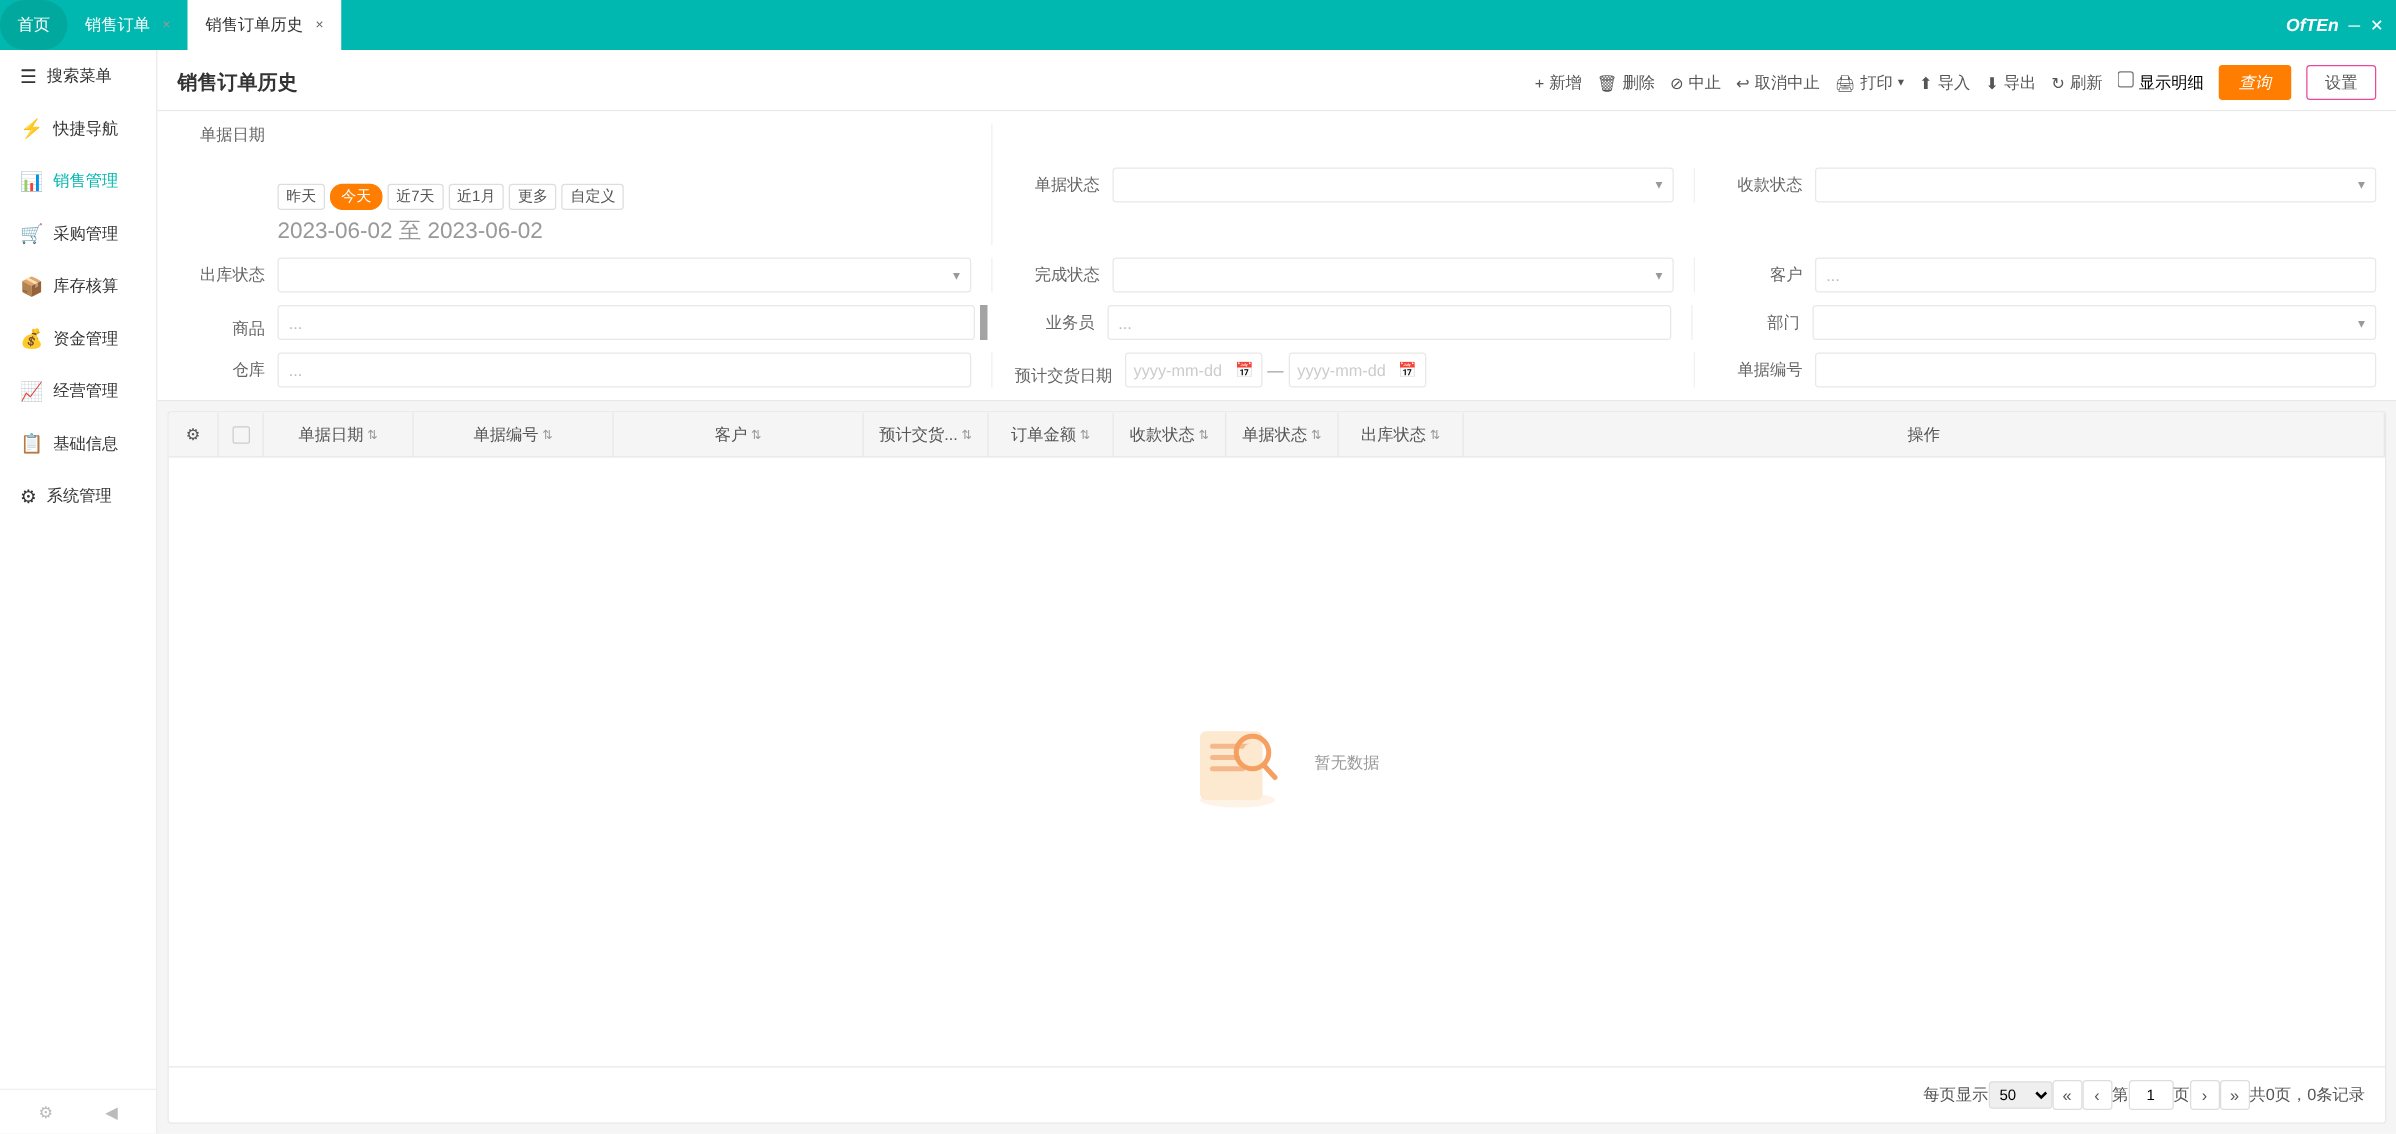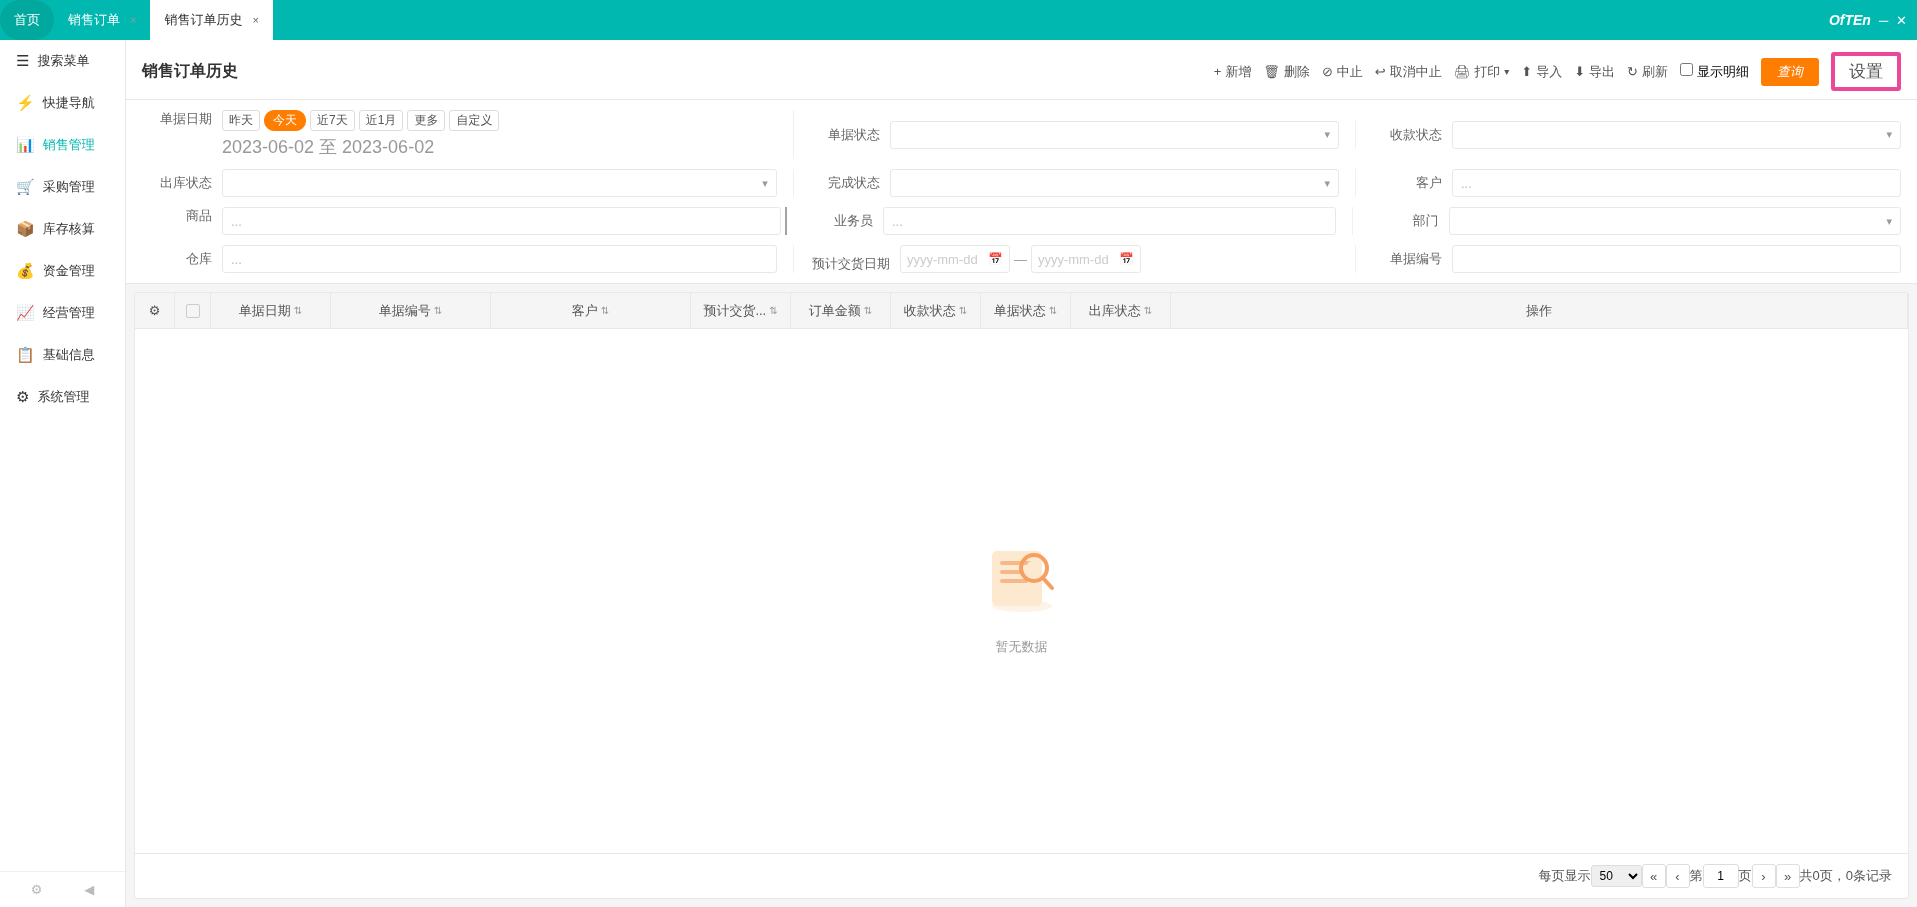--- a/index.html
+++ b/index.html
@@ -129,25 +129,25 @@
       border: none;
       border-radius: 3px;
       padding: 5px 16px;
       cursor: pointer;
       font-size: 13px;
       font-style: italic;
     }
     .btn-setting {
       background: #fff;
       color: #555;
-      border: 4px solid #ec4899;
+      border: 1px solid #ec4899;
       border-radius: 3px;
       padding: 4px 14px;
       cursor: pointer;
-      font-size: 17px;
+      font-size: 13px;
     }
 
     
     .filter-area {
       background: #fff;
       padding: 10px 16px;
       border-bottom: 1px solid #e8e8e8;
     }
     .filter-row {
       display: flex;
@@ -160,20 +160,21 @@
       width: 80px;
       color: #666;
       flex-shrink: 0;
       text-align: right;
       padding-right: 10px;
     }
     .date-quick-btns {
       display: flex;
       align-items: center;
       gap: 4px;
+      margin-top: 48px;
     }
     .date-btn {
       padding: 1px 6px;
       border: 1px solid #ddd;
       border-radius: 3px;
       color: #555;
       cursor: pointer;
       font-size: 12px;
       background: #fff;
     }
@@ -281,21 +282,20 @@
     .th-pay-status { width: 90px; }
     .th-order-status { width: 90px; }
     .th-out-status { width: 100px; }
     .th-op { flex: 1; }
     .sort-icon { color: #999; font-size: 10px; }
 
     
     .empty-state {
       flex: 1;
       display: flex;
-      flex-direction: column;
       align-items: center;
       justify-content: center;
       color: #999;
       font-size: 13px;
       gap: 12px;
     }
 
     
     .pagination {
       display: flex;
@@ -507,21 +507,21 @@
         </div>
         <div style="display:flex;align-items:center;flex:1;padding-left:16px;">
           <span class="filter-label">客户</span>
           <div class="input-box" style="flex:1;">
             <span style="color:#bbb;">...</span>
           </div>
         </div>
       </div>
 
       <div class="filter-row">
-        <div style="display:flex;align-items:flex-start;flex:1.2;padding-right:4px;border-right:2px solid #a3a3a3;">
+        <div style="display:flex;align-items:flex-end;flex:1.2;padding-right:4px;border-right:6px solid #a3a3a3;">
           <span class="filter-label">商品</span>
           <div class="input-box" style="flex:1;">
             <span style="color:#bbb;">...</span>
           </div>
         </div>
         <div style="display:flex;align-items:center;flex:1;padding:0 16px;border-right:1px solid #f0f0f0;">
           <span class="filter-label">业务员</span>
           <div class="input-box" style="flex:1;">
             <span style="color:#bbb;">...</span>
           </div>

